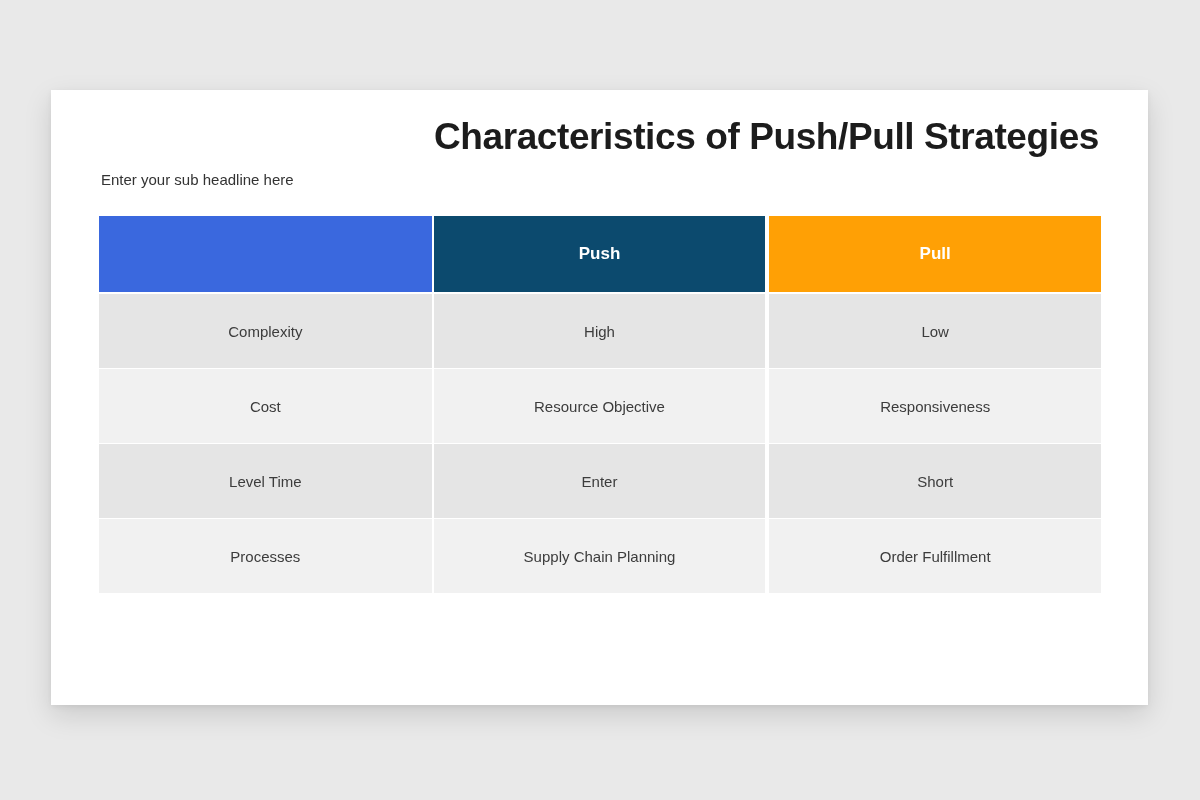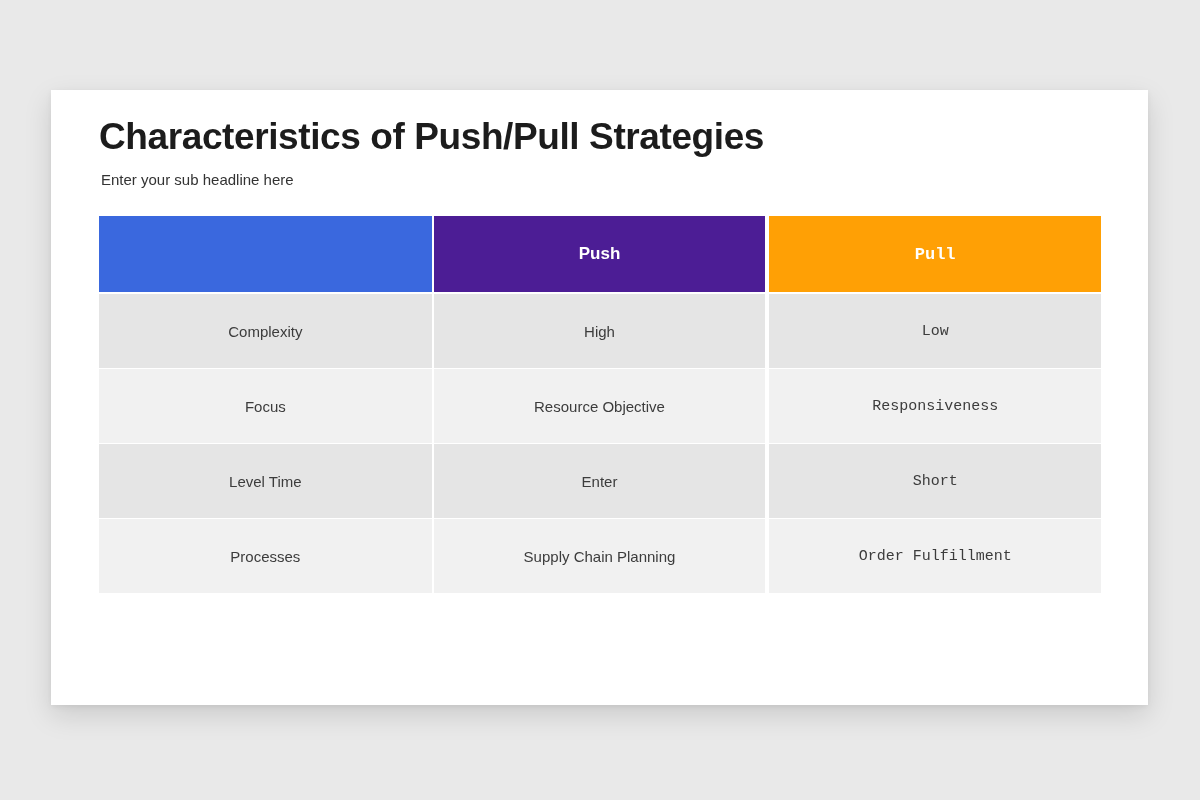--- a/index.html
+++ b/index.html
@@ -33,20 +33,21 @@
   }
 
   #page-title {
     font-size: 37px;
     font-weight: bold;
     color: #1c1c1c;
     letter-spacing: -0.4px;
     line-height: 1.1;
     margin: 0;
     white-space: nowrap;
+    text-align: right;
   }
 
   #page-subtitle {
     font-size: 15px;
     color: #333333;
     margin: 13px 0 0 2px;
     line-height: 1.2;
   }
 
   #strategy-table {
@@ -67,31 +68,31 @@
     box-sizing: border-box;
     display: flex;
     align-items: center;
     justify-content: center;
     text-align: center;
     padding: 0 12px;
   }
 
   .col-0 { width: 334px; }
   .col-1 { width: 333px; margin-left: 2px; }
-  .col-2 { width: 333px; margin-left: 4px; font-family: Liberation Mono, monospace; }
+  .col-2 { width: 333px; margin-left: 4px; }
 
   
   #header-row .cell {
     height: 76px;
     color: #ffffff;
     font-size: 17px;
     font-weight: bold;
   }
   #header-cell-0 { background: #3a68de; }
-  #header-cell-1 { background: #4c1d95; }
+  #header-cell-1 { background: #0c4a6e; }
   #header-cell-2 { background: #ffa005; }
 
   
   .data-row .cell {
     height: 74px;
     font-size: 15px;
     color: #3c3c3c;
     font-weight: normal;
   }
   .data-row.shaded .cell { background: #f1f1f1; }
@@ -124,21 +125,21 @@
 
     <div class="table-row data-row plain">
       <div class="cell col-0">Complexity</div>
       <div class="cell col-1">High</div>
       <div class="cell col-2">Low</div>
     </div>
 
     <div class="row-gap"></div>
 
     <div class="table-row data-row shaded">
-      <div class="cell col-0">Focus</div>
+      <div class="cell col-0">Cost</div>
       <div class="cell col-1">Resource Objective</div>
       <div class="cell col-2">Responsiveness</div>
     </div>
 
     <div class="row-gap"></div>
 
     <div class="table-row data-row plain">
       <div class="cell col-0">Level Time</div>
       <div class="cell col-1">Enter</div>
       <div class="cell col-2">Short</div>

